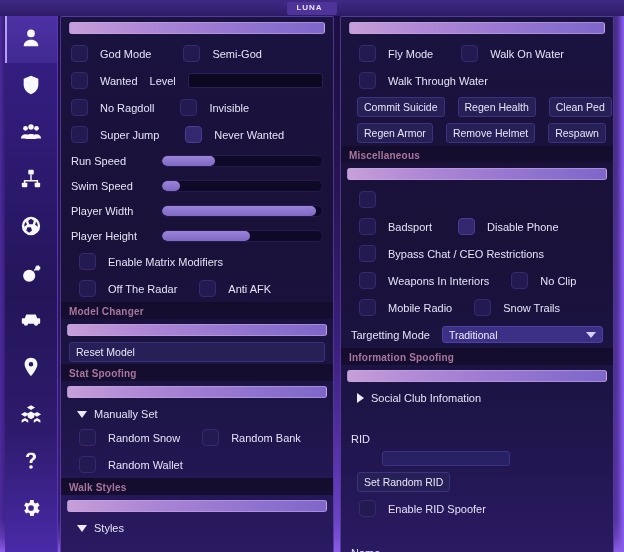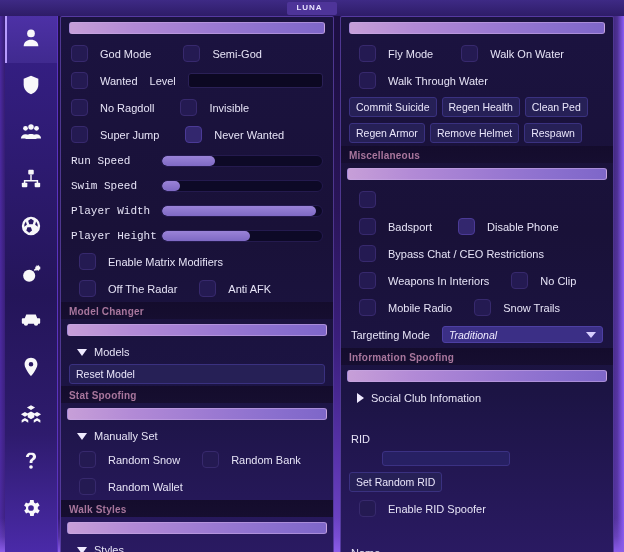--- a/index.html
+++ b/index.html
@@ -70,21 +70,21 @@
   
   .section-label{
     font-size:10px;font-weight:bold;color:#a8769c;
     padding:4px 8px 2px 8px;letter-spacing:.2px;
     background:linear-gradient(180deg,rgba(20,12,44,.95),rgba(22,14,48,.95));
   }
   .section-band{background:#150d34;}
 
   
   .row{display:flex;align-items:center;gap:12px;padding:3px 10px;min-height:21px;}
-  .row.tight{padding:2px 10px;font-family:Liberation Mono, monospace;}
+  .row.tight{padding:2px 10px;}
   .lbl{font-size:11px;color:#e6e3f6;white-space:nowrap;}
 
   
   .cb{
     width:17px;height:17px;border-radius:4px;flex:0 0 auto;
     background:#241a52;border:1px solid #37296d;box-sizing:border-box;
     cursor:pointer;
   }
   .cb.lit{background:#33276e;border-color:#4b3a96;}
 
@@ -105,36 +105,36 @@
     box-sizing:border-box;display:flex;align-items:center;padding:0 6px;
     font-size:10px;color:#ded9f4;cursor:text;
   }
   .input.filled{background:#272063;border-color:#3b3183;margin-top:40px;}
   .input.flex{flex:1 1 auto;}
 
   
   .btnrow{display:flex;gap:5px;padding:3px 8px;flex-wrap:nowrap;}
   .btn{
     font-size:10.5px;color:#e9e5fa;background:#262056;border:1px solid #3a3180;
-    border-radius:3px;padding:3px 6px;white-space:nowrap;cursor:pointer;line-height:12px;
+    border-radius:3px;padding:3px 6px;white-space:nowrap;cursor:pointer;line-height:12px;margin-left:8px;
   }
   .btn.full{margin:2px 8px;display:block;}
 
   
   .tree{display:flex;align-items:center;gap:7px;padding:4px 10px 4px 16px;cursor:pointer;}
   .tri{width:0;height:0;flex:0 0 auto;}
   .tri.down{border-left:5px solid transparent;border-right:5px solid transparent;border-top:7px solid #efeaff;}
   .tri.right{border-top:5px solid transparent;border-bottom:5px solid transparent;border-left:7px solid #efeaff;}
   .tree .lbl{font-size:11px;}
 
   
   .dd{
     flex:1 1 auto;height:17px;border-radius:3px;background:#3b2f86;border:1px solid #4d3fa3;
     box-sizing:border-box;display:flex;align-items:center;justify-content:space-between;
-    padding:0 6px;font-size:10.5px;color:#efeaff;cursor:pointer;font-style:italic;
+    padding:0 6px;font-size:10.5px;color:#efeaff;cursor:pointer;
   }
   .dd .cav{width:0;height:0;border-left:5px solid transparent;border-right:5px solid transparent;border-top:6px solid #d8cfff;}
 </style>
 </head>
 <body>
 
 <div id="app">
   <div class="glow-top"></div>
   <div class="glow-left"></div>
   <div class="glow-right"></div>
@@ -298,24 +298,20 @@
         <span class="cb"></span>
         <span class="lbl">Off The Radar</span>
         <span class="cb" style="margin-left:10px"></span>
         <span class="lbl">Anti AFK</span>
       </div>
 
       <div class="section-band">
         <div class="section-label">Model Changer</div>
       </div>
       <div class="bar wide"></div>
-      <div class="tree">
-        <span class="tri down"></span>
-        <span class="lbl">Models</span>
-      </div>
       <div class="btn full">Reset Model</div>
 
       <div class="section-band">
         <div class="section-label">Stat Spoofing</div>
       </div>
       <div class="bar wide"></div>
       <div class="tree">
         <span class="tri down"></span>
         <span class="lbl">Manually Set</span>
       </div>

